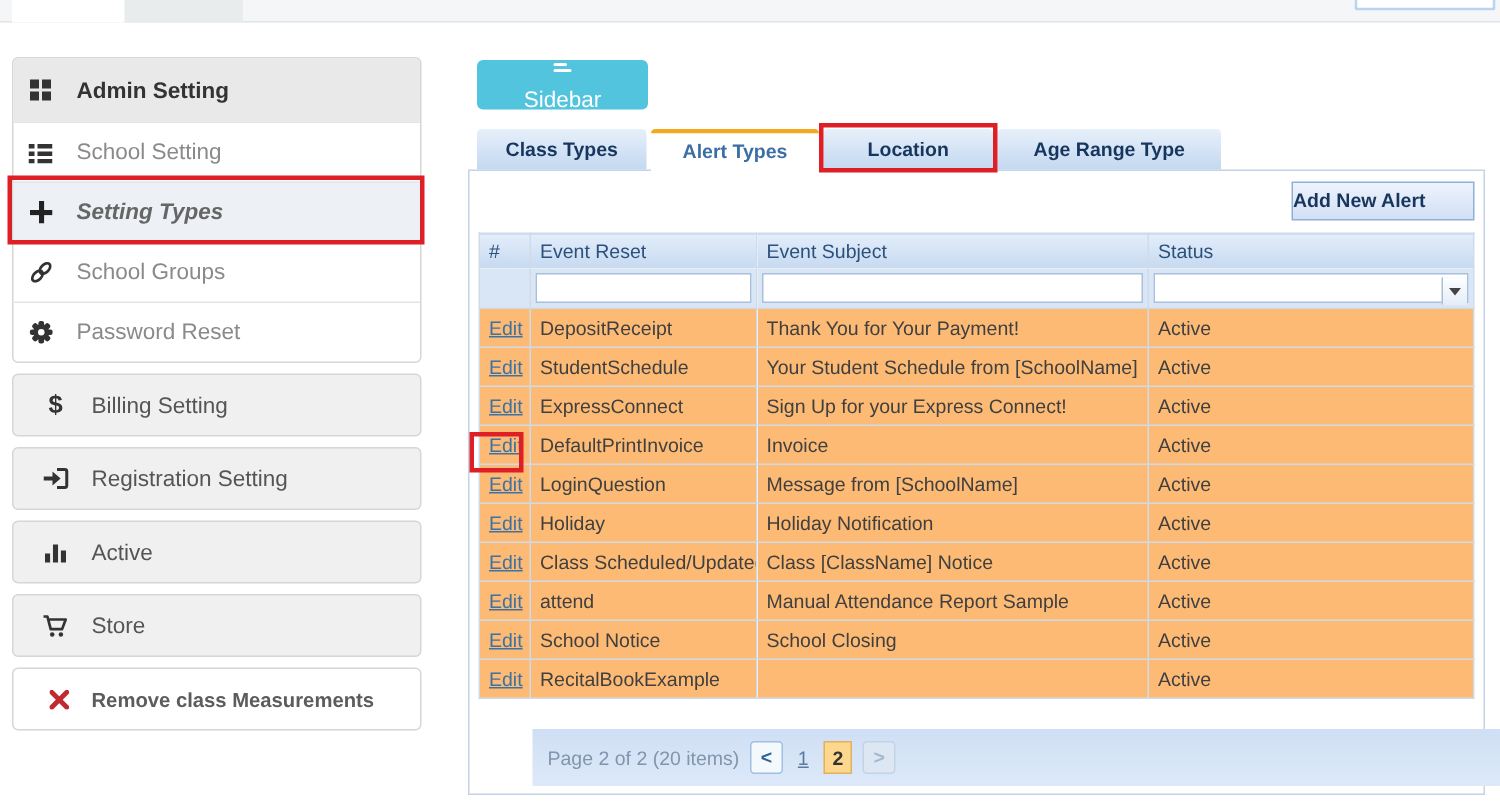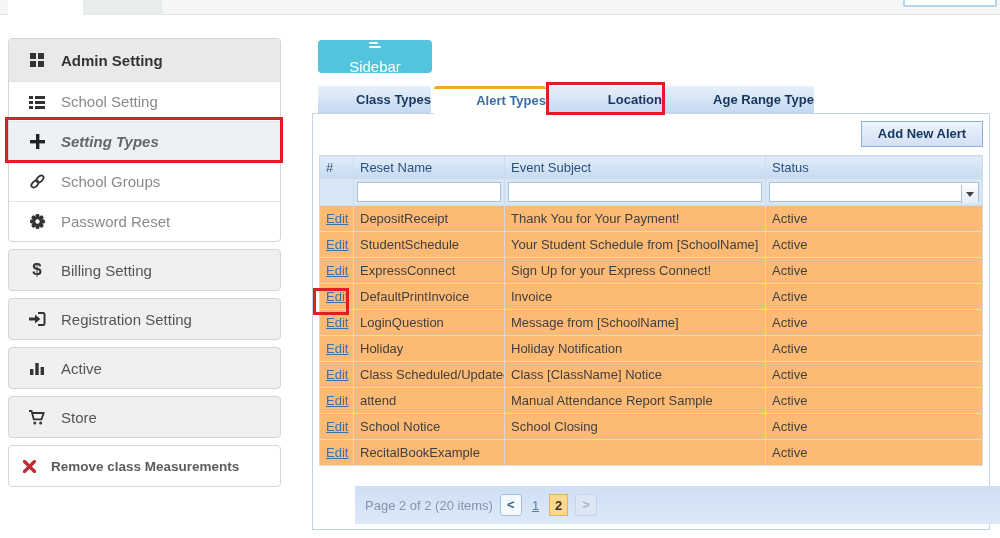--- a/index.html
+++ b/index.html
@@ -9,52 +9,52 @@
   
   .topstrip { position:absolute; left:0; top:0; width:1000px; height:15px; background:#f5f6f7; border-bottom:1px solid #e1e4e6; }
   .strip-tab-white { position:absolute; left:8px; top:0; width:75px; height:15px; background:#fff; }
   .strip-tab-gray  { position:absolute; left:83px; top:0; width:79px; height:15px; background:#e8eced; }
   .corner-btn { position:absolute; right:3px; top:0; width:94px; height:7px; background:#fff;
                 border:2px solid #b9d4f0; border-top:none; border-radius:0 0 2px 2px; }
 
   
   .sidebar { position:absolute; left:8px; top:38px; width:273px; }
   .sb-group { border:1px solid #d6d6d6; border-radius:4px; overflow:hidden; background:#fff; margin-bottom:7px; }
-  .sb-item { height:40px; display:flex; align-items:center; padding-left:18px; gap:14px;
+  .sb-item { height:40px; display:flex; align-items:center; padding-left:8px; gap:14px;
              color:#8a8a8a; font-size:15px; border-top:1px solid #e4e4e4; cursor:pointer; }
   .sb-item:first-child { border-top:none; }
   .sb-item.header { height:42px; background:#e9e9e9; color:#333; font-weight:bold; }
   .sb-item.selected { background:#edf1f5; color:#666; font-style:italic; font-weight:bold; }
   .sb-solo { height:42px; border:1px solid #d6d6d6; border-radius:4px; background:#f0f0f0;
              display:flex; align-items:center; padding-left:18px; gap:14px; color:#555;
              font-size:15px; margin-bottom:7px; cursor:pointer; }
-  .sb-solo.white { background:#fff; font-weight:bold; font-size:13.5px; color:#5c5c5c; gap:12px; padding-left:10px; }
+  .sb-solo.white { background:#fff; font-weight:bold; font-size:13.5px; color:#5c5c5c; gap:12px; padding-left:20px; }
   .icn { width:20px; display:flex; justify-content:center; align-items:center; flex:none; }
   .dollar { font-size:17px; font-weight:bold; color:#333; }
 
   
   .sidebar-btn { position:absolute; left:318px; top:40px; width:114px; height:33px; background:#52c4dd;
                  border-radius:4px; color:#fff; font-size:15px; display:flex; align-items:center;
                  justify-content:center; gap:10px; cursor:pointer;flex-direction:column; }
   .bars { display:flex; flex-direction:column; gap:2px; }
   .bars i { display:block; height:2px; background:#fff; border-radius:1px; }
   .bars i:nth-child(1){ width:12px; } .bars i:nth-child(2){ width:9px; } .bars i:nth-child(3){ width:12px; }
 
   
   .tabs { position:absolute; left:318px; top:86px; display:flex; gap:3px; z-index:2; }
-  .tab { height:27px; line-height:27px; text-align:right; font-weight:bold; font-size:13px;
+  .tab { height:27px; line-height:27px; text-align:center; font-weight:bold; font-size:13px;
          color:#17365d; background:linear-gradient(#e7f0fb,#c3d8f0); border-radius:3px 3px 0 0; cursor:pointer; }
   .tab:nth-child(1){ width:113px; } .tab:nth-child(2){ width:112px; }
   .tab:nth-child(3){ width:113px; } .tab:nth-child(4){ width:149px; }
   .tab.active { background:#fff; color:#3b6ea5; border-top:3px solid #f5a81f; line-height:23px; height:28px; }
 
   
   .panel { position:absolute; left:312px; top:113px; width:678px; height:417px;
            border:1px solid #c3d2e4; background:#fff; }
-  .add-btn { position:absolute; top:7px; right:6px; width:122px; height:26px; text-align:center; line-height:24px;
+  .add-btn { position:absolute; top:7px; right:6px; width:122px; height:26px; line-height:24px;
              font-weight:bold; font-size:13px; color:#17365d; background:linear-gradient(#eef3fd,#d2dff5);
              border:1px solid #8fb1d8; cursor:pointer; }
 
   table.grid { position:absolute; left:6px; top:41px; width:664px; border-collapse:collapse;
                font-size:13px; color:#404040; table-layout:fixed; }
   .grid th, .grid td { border:1px solid #cfdbe9; padding:0 0 0 6px; text-align:left; overflow:hidden; white-space:nowrap; }
   .grid th { height:23px; background:linear-gradient(#e3edfa,#c7daf1); color:#2a517c; font-weight:normal; }
   .grid col.c1 { width:34px; } .grid col.c2 { width:151px; } .grid col.c3 { width:261px; }
   .grid tr.filter td { height:27px; background:#d9e6f6; padding:0 3px; }
   .grid tr.filter input { width:100%; height:20px; border:1px solid #a8c0dc; outline:none; font-size:12px; padding:0 3px; }
@@ -225,21 +225,21 @@
     <table class="grid">
       <colgroup>
           <col class="c1">
           <col class="c2">
           <col class="c3">
           <col>
         </colgroup>
       <tbody>
           <tr>
         <th>#</th>
-        <th>Reset Name</th>
+        <th>Event Reset</th>
         <th>Event Subject</th>
         <th>Status</th>
       </tr>
       <tr class="filter">
         <td></td>
         <td><input value="" style=""></td>
         <td><input value="" style=""></td>
         <td>
           <span class="status-wrap">
             <input value="" style="">

